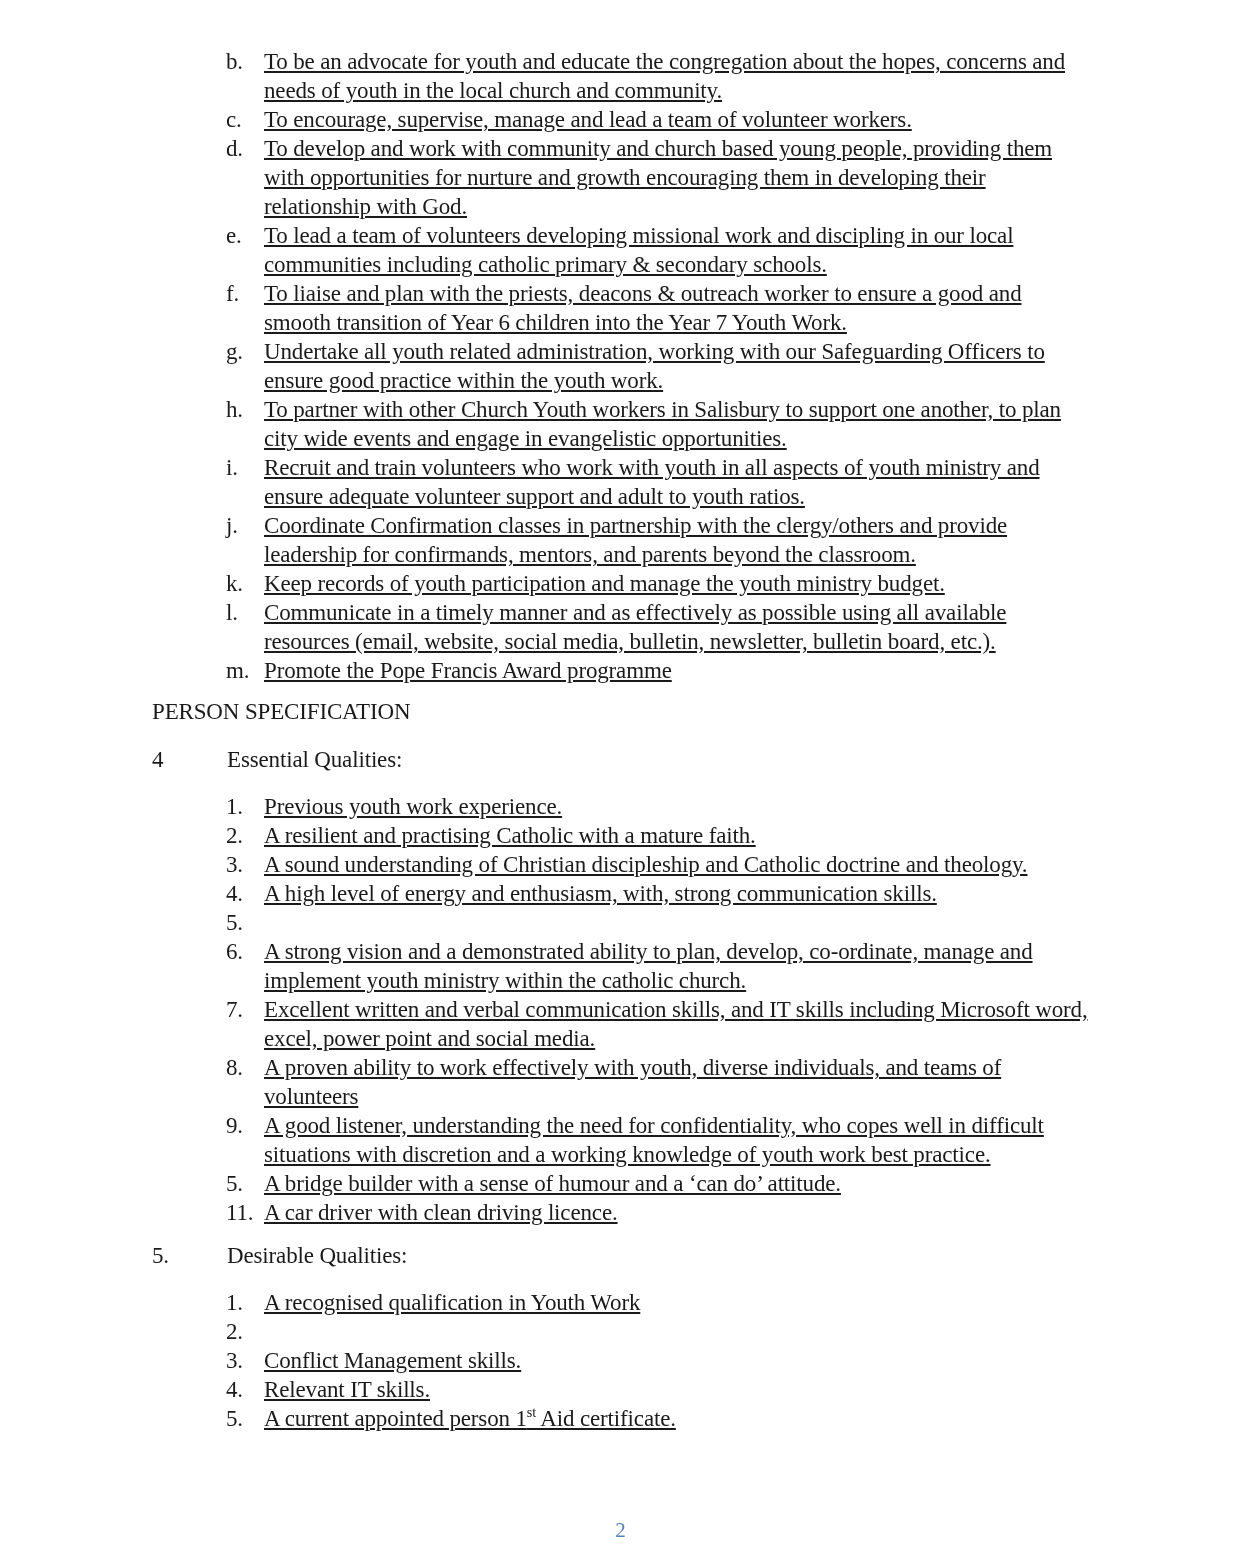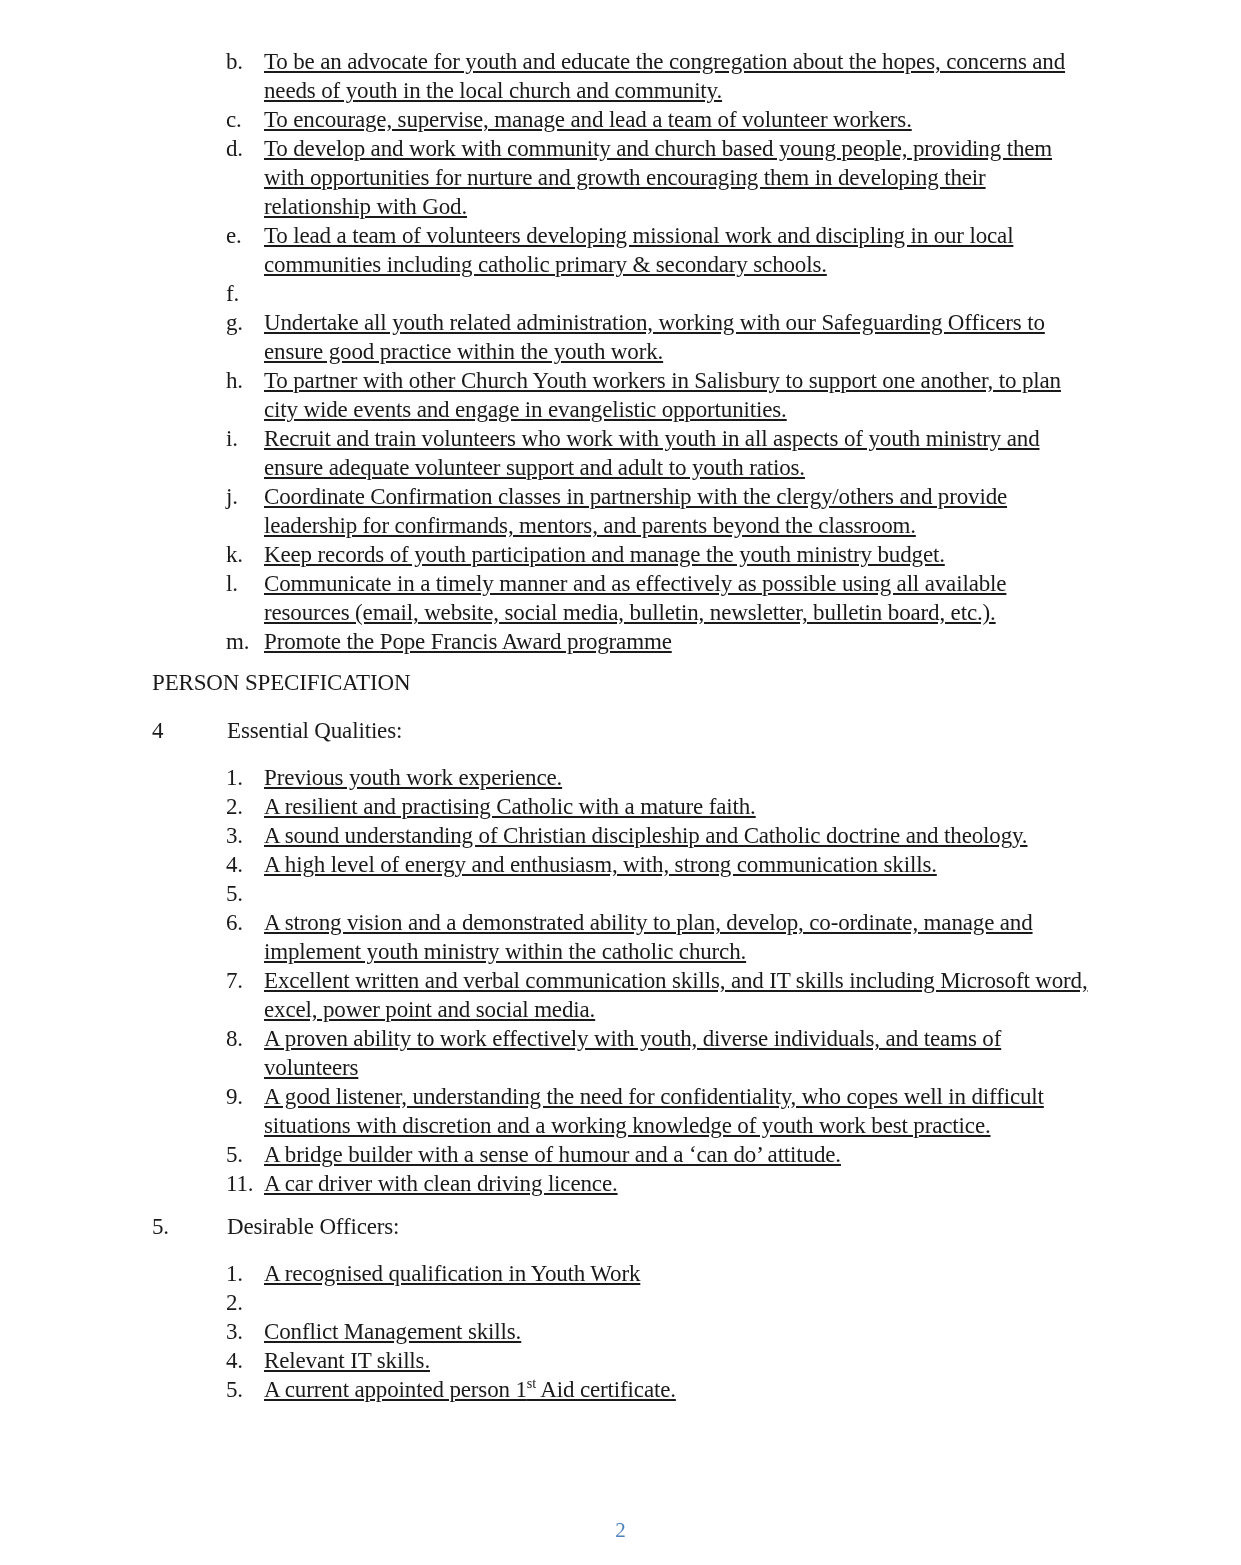--- a/index.html
+++ b/index.html
@@ -52,20 +52,21 @@
         <div class="li">
           <span class="marker">d.</span>
           <span class="txt">To develop and work with community and church based young people, providing them with opportunities for nurture and growth encouraging them in developing their relationship with God.</span>
         </div>
         <div class="li">
           <span class="marker">e.</span>
           <span class="txt">To lead a team of volunteers developing missional work and discipling in our local communities including catholic primary &amp; secondary schools.</span>
         </div>
         <div class="li">
           <span class="marker">f.</span>
+          <span class="txt">To liaise and plan with the priests, deacons &amp; outreach worker to ensure a good and smooth transition of Year 6 children into the Year 7 Youth Work.</span>
         </div>
         <div class="li">
           <span class="marker">g.</span>
           <span class="txt">Undertake all youth related administration, working with our Safeguarding Officers to ensure good practice within the youth work.</span>
         </div>
         <div class="li">
           <span class="marker">h.</span>
           <span class="txt">To partner with other Church Youth workers in Salisbury to support one another, to plan city wide events and engage in evangelistic opportunities.</span>
         </div>
         <div class="li">
@@ -138,21 +139,21 @@
           <span class="txt">A bridge builder with a sense of humour and a ‘can do’ attitude.</span>
         </div>
         <div class="li">
           <span class="marker">11.</span>
           <span class="txt">A car driver with clean driving licence.</span>
         </div>
       </div>
 
     <div class="section-head desirable-head">
       <span class="sh-num">5.</span>
-      <span class="sh-title">Desirable Officers:</span>
+      <span class="sh-title">Desirable Qualities:</span>
     </div>
 
     <div class="list">
         <div class="li">
           <span class="marker">1.</span>
           <span class="txt">A recognised qualification in Youth Work</span>
         </div>
         <div class="li">
           <span class="marker">2.</span>
         </div>

